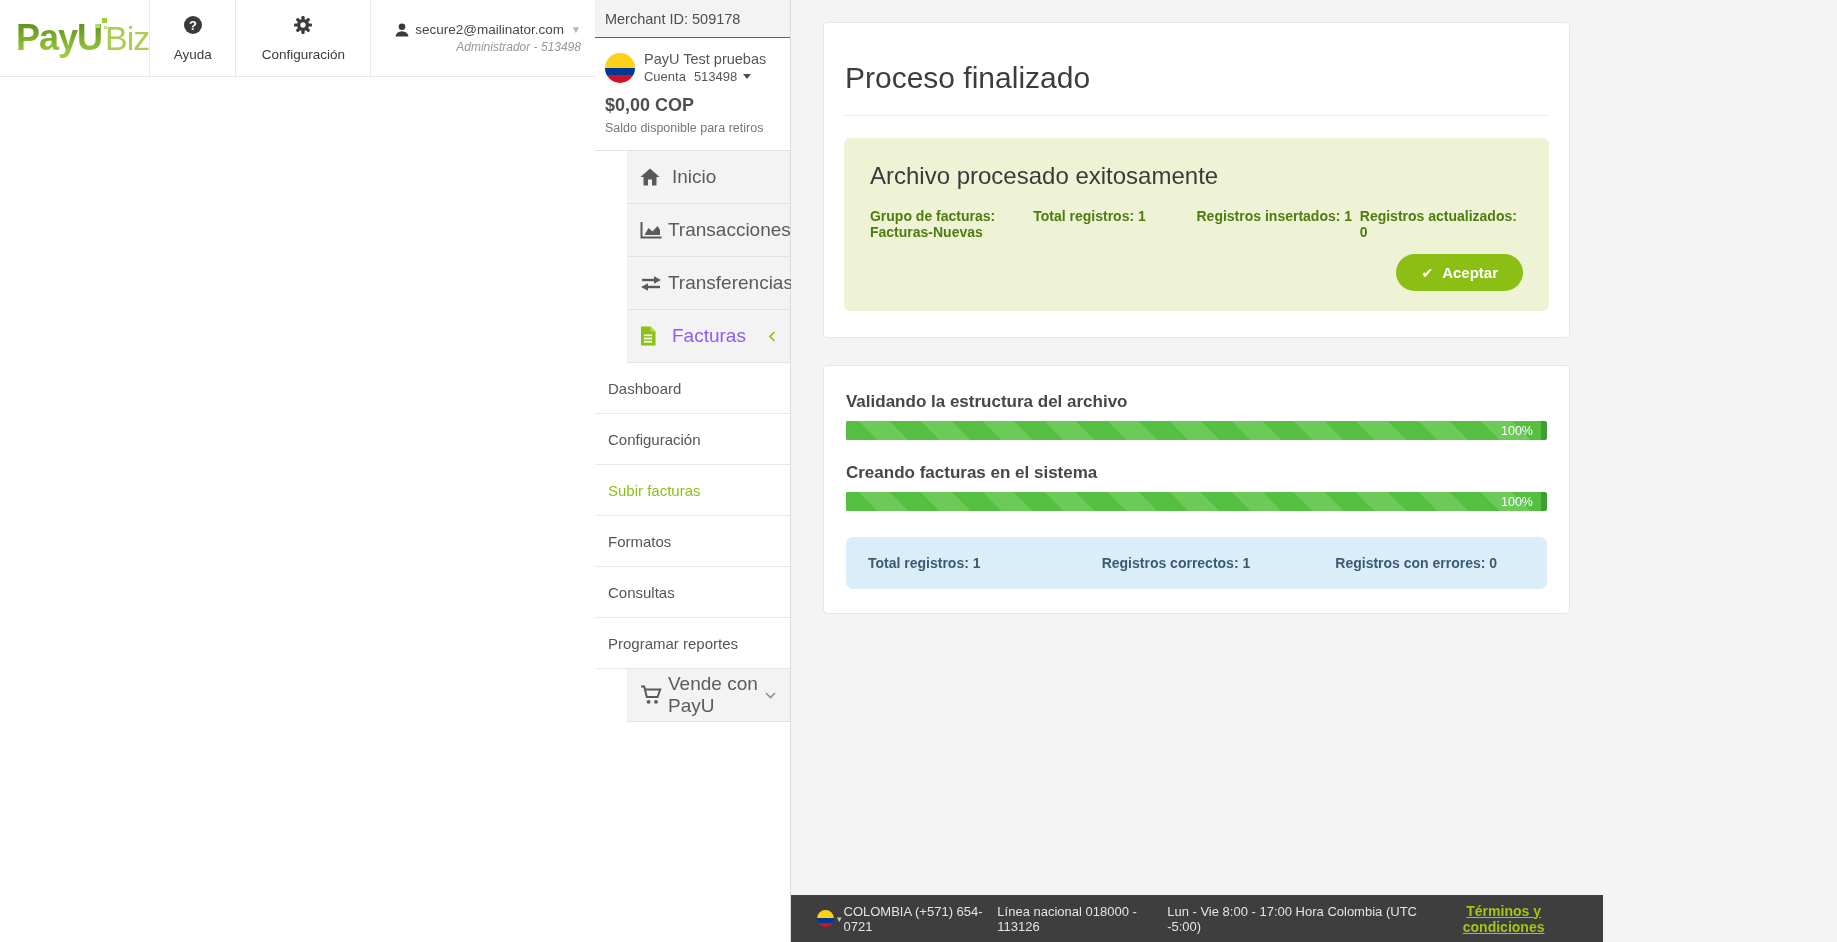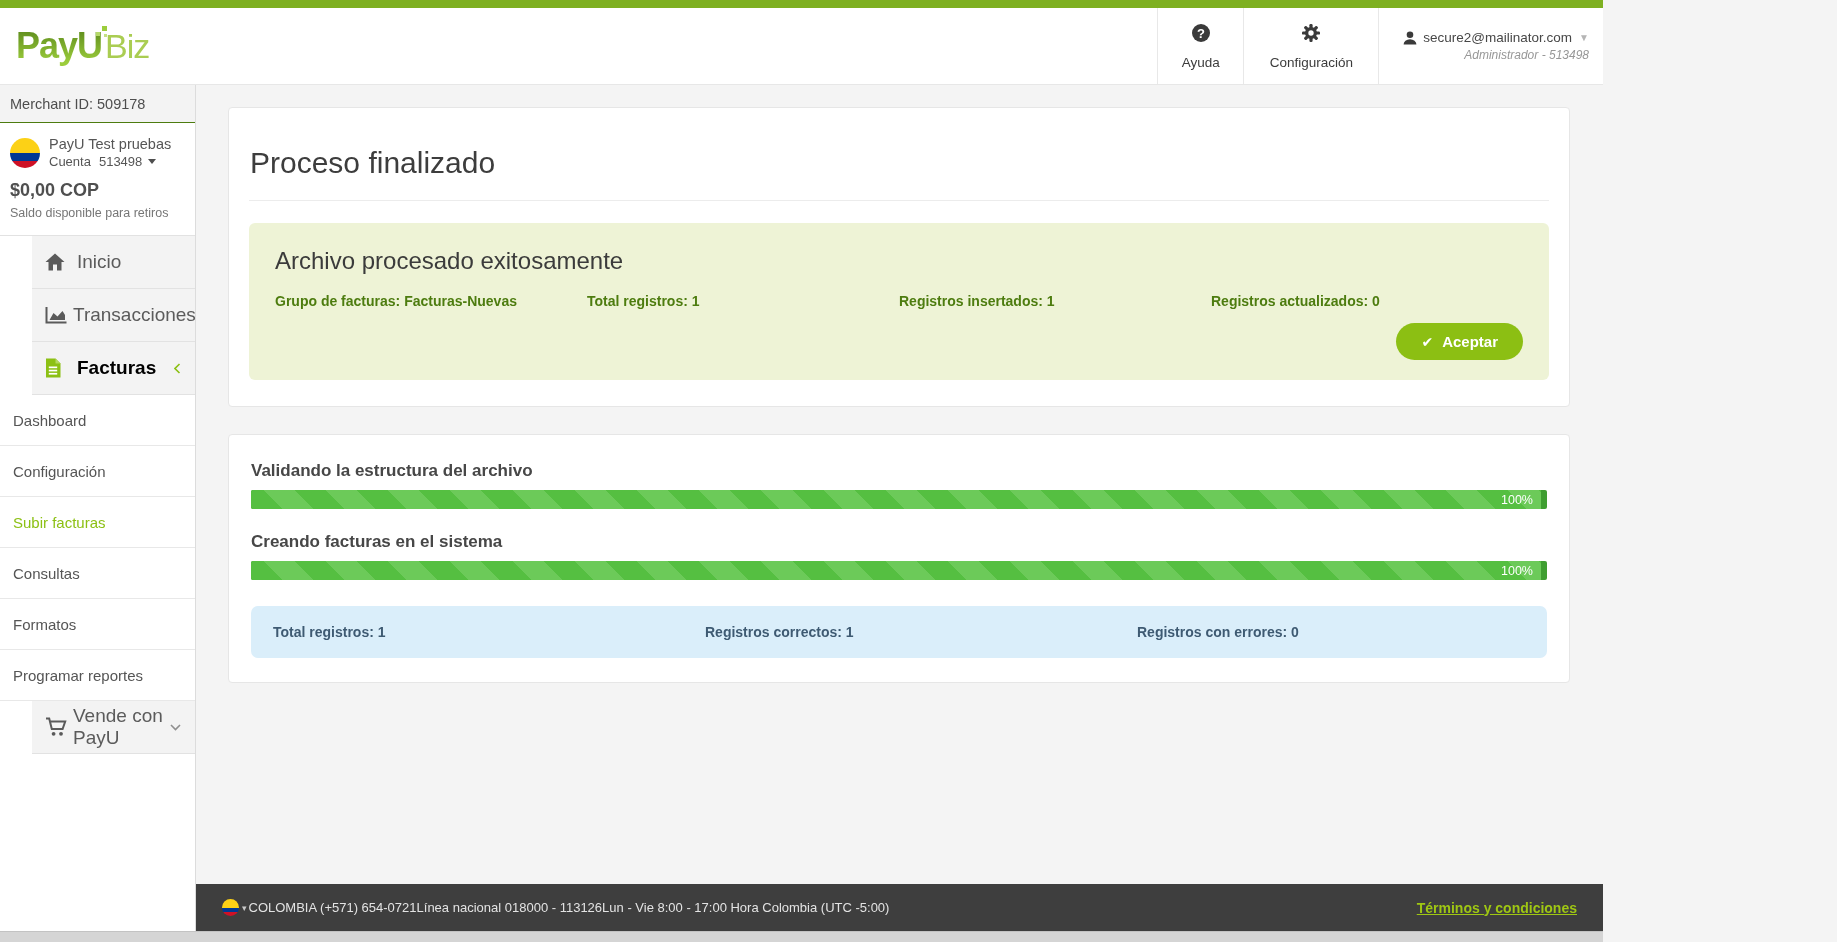--- a/index.html
+++ b/index.html
@@ -1,18 +1,18 @@
 <!DOCTYPE html>
 <html><head>
 <meta charset="utf-8">
 <style>
   * { margin:0; padding:0; box-sizing:border-box; }
   html,body { width:1837px; height:942px; }
   body { font-family:"Liberation Sans","DejaVu Sans",sans-serif; background:#f4f4f4; overflow:hidden; }
-  .app { width:1603px; height:942px; display:flex; flex-direction:column; background:#fff; }
+  .app { width:1603px; height:942px; display:flex; flex-direction:row; background:#fff; }
 
   
   .topbar { height:8px; background:#7eb021; flex:none; }
 
   
   .header { height:77px; background:#fff; border-bottom:1px solid #e7e7e7; display:flex; align-items:stretch; flex:none; }
   .logo { display:flex; align-items:center; padding-left:16px; position:relative; }
   .logo-payu { font-size:36px; font-weight:bold; letter-spacing:-1px;
     background:linear-gradient(180deg,#5e8c1d 10%,#9ccd3c 90%);
     -webkit-background-clip:text; background-clip:text; color:transparent; }
@@ -51,21 +51,21 @@
   .tri-down { width:0; height:0; border-left:4px solid transparent; border-right:4px solid transparent;
     border-top:5px solid #4e4e4e; margin-left:6px; display:inline-block; }
   .balance { font-size:18px; font-weight:bold; color:#4f4f4f; margin-top:11px; }
   .balance-caption { font-size:12.5px; color:#767676; margin-top:5px; }
 
   .nav-item { display:flex; align-items:center; height:53px; padding:0 14px 0 13px;
     background:#f3f3f3; border-bottom:1px solid #e2e2e2; font-size:19px; color:#5b5b5b; cursor:pointer;margin-left:32px; }
   .nav-item .icon { width:26px; display:flex; justify-content:flex-start; }
   .nav-item .nlabel { margin-left:6px; }
   .nav-item .chev { margin-left:auto; display:flex; }
-  .nav-item.active { color:#000000;font-weight:bold; }
+  .nav-item.active { color:#8b5cf6; }
   .nav-sub { display:flex; align-items:center; height:51px; padding-left:13px;
     background:#fff; border-bottom:1px solid #e8e8e8; font-size:15px; color:#555; cursor:pointer; }
   .nav-sub.active { color:#8cc014; }
   .sidebar-fill { flex:1; background:#fff; }
 
   
   .main-col { flex:1; display:flex; flex-direction:column; min-width:0; }
   .main-scroll { flex:1; background:#f4f4f4; padding:22px 33px 6px 32px; overflow:hidden; }
   .card { background:#fff; border:1px solid #e6e6e6; border-radius:4px; }
   .card-1 { padding:38px 20px 26px 20px; }
@@ -199,20 +199,36 @@
             </svg>
         </span>
         <span class="nlabel">Transacciones</span>
         <span class="chev">
           <svg width="11" height="7" viewBox="0 0 11 7">
               <polyline points="1,1 5.5,5.5 10,1" fill="none" stroke="#8f8f8f" stroke-width="1.6"></polyline>
             </svg>
         </span>
       </div>
 
+      <div class="nav-item">
+        <span class="icon">
+          <svg width="22" height="15" viewBox="0 0 22 15">
+              <line x1="2" y1="4" x2="15" y2="4" stroke="#5a5a5a" stroke-width="2.4"></line>
+              <polygon points="14,0.2 21,4 14,7.8" fill="#5a5a5a"></polygon>
+              <line x1="7" y1="11" x2="20" y2="11" stroke="#5a5a5a" stroke-width="2.4"></line>
+              <polygon points="8,7.2 1,11 8,14.8" fill="#5a5a5a"></polygon>
+            </svg>
+        </span>
+        <span class="nlabel">Transferencias</span>
+        <span class="chev">
+          <svg width="11" height="7" viewBox="0 0 11 7">
+              <polyline points="1,1 5.5,5.5 10,1" fill="none" stroke="#8f8f8f" stroke-width="1.6"></polyline>
+            </svg>
+        </span>
+      </div>
 
       <div class="nav-item active">
         <span class="icon">
           <svg width="16" height="20" viewBox="0 0 16 20">
               <path d="M1 0.5 h9.5 l5 5 v14 h-14.5 z" fill="#8cc014"></path>
               <path d="M10.5 0.5 l5 5 h-5 z" fill="#b4d85e"></path>
               <rect x="3.8" y="8.5" width="8.4" height="1.7" fill="#fff"></rect>
               <rect x="3.8" y="11.7" width="8.4" height="1.7" fill="#fff"></rect>
               <rect x="3.8" y="14.9" width="8.4" height="1.7" fill="#fff"></rect>
             </svg>
@@ -228,24 +244,24 @@
       <div class="nav-sub">
         <span>Dashboard</span>
       </div>
       <div class="nav-sub">
         <span>Configuración</span>
       </div>
       <div class="nav-sub active">
         <span>Subir facturas</span>
       </div>
       <div class="nav-sub">
+        <span>Formatos</span>
+      </div>
+      <div class="nav-sub">
         <span>Consultas</span>
-      </div>
-      <div class="nav-sub">
-        <span>Formatos</span>
       </div>
       <div class="nav-sub">
         <span>Programar reportes</span>
       </div>
 
       <div class="nav-item">
         <span class="icon">
           <svg width="22" height="20" viewBox="0 0 22 20">
               <path d="M1 1.5 h3.2 l2.6 10.5 h10.8 l2.6 -7.5 H5.2" fill="none" stroke="#5a5a5a" stroke-width="2"></path>
               <circle cx="8.6" cy="16.8" r="1.9" fill="#5a5a5a"></circle>

